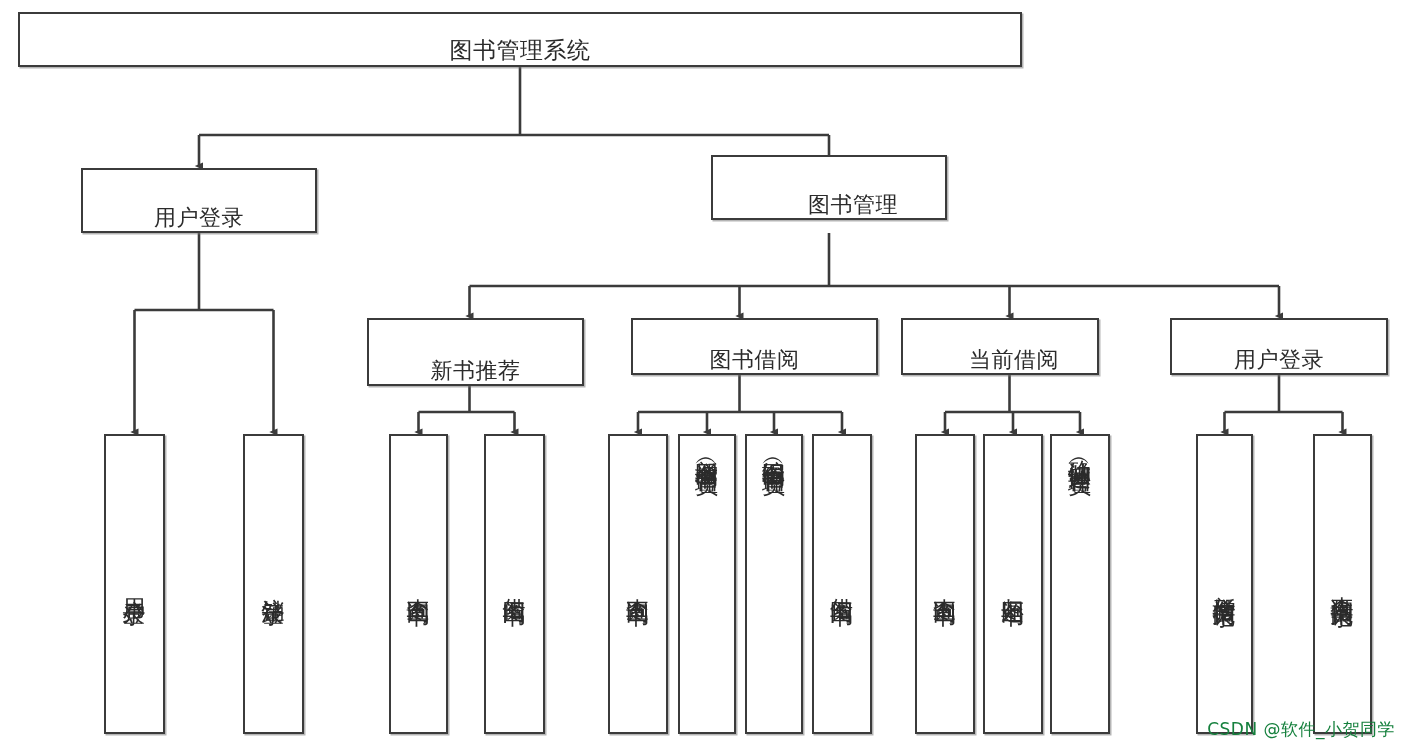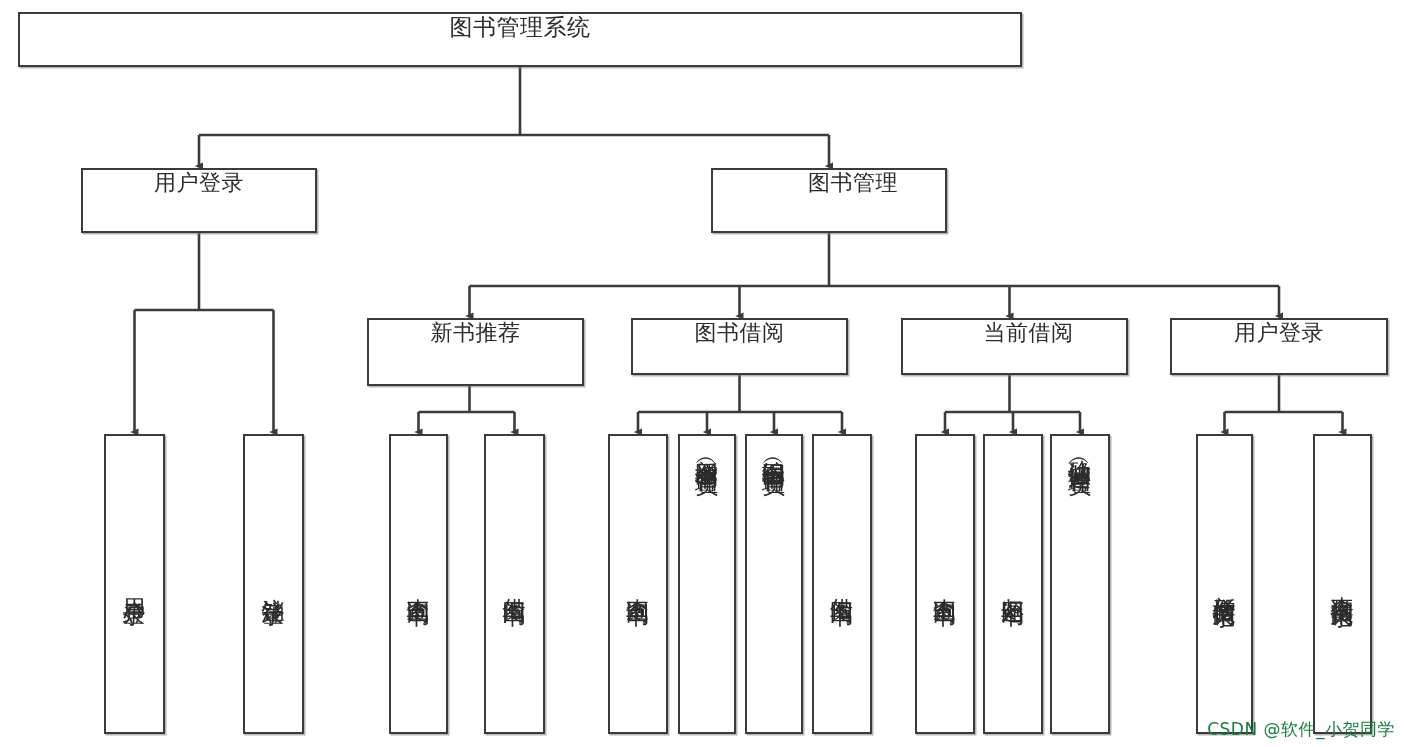--- a/index.html
+++ b/index.html
@@ -26,21 +26,21 @@
     width: 1405px;
     height: 747px;
     pointer-events: none;
   }
   .node {
     position: absolute;
     box-sizing: border-box;
     background: #ffffff;
     border: 2px solid #3b3b3b;
     display: flex;
-    align-items: flex-start;
+    align-items: flex-end;
     justify-content: center;
     box-shadow: 1.5px 1.5px 0 rgba(120,120,120,0.55);
   }
   .node .label {
     color: #2b2b2b;
     text-align: center;
     letter-spacing: 0.5px;
     white-space: nowrap;
   }
   .node.horiz .label {
@@ -124,30 +124,30 @@
       </g>
   </svg>
 
   <div id="node-layer">
       <div class="node horiz root" style="left: 18px; top: 12px; width: 1004px; height: 55px;">
         <span class="label">图书管理系统</span>
       </div>
       <div class="node horiz" style="left: 81px; top: 168px; width: 236px; height: 65px;">
         <span class="label">用户登录</span>
       </div>
-      <div class="node horiz" style="left: 711px; top: 168px; width: 236px; height: 65px; padding-left: 48px;">
+      <div class="node horiz" style="left: 711px; top: 155px; width: 236px; height: 65px; padding-left: 48px;">
         <span class="label">图书管理</span>
       </div>
       <div class="node horiz" style="left: 367px; top: 318px; width: 217px; height: 68px;">
         <span class="label">新书推荐</span>
       </div>
-      <div class="node horiz" style="left: 631px; top: 318px; width: 217px; height: 57px;">
+      <div class="node horiz" style="left: 631px; top: 318px; width: 247px; height: 57px;">
         <span class="label">图书借阅</span>
       </div>
-      <div class="node horiz" style="left: 901px; top: 318px; width: 227px; height: 57px; padding-left: 28px;">
+      <div class="node horiz" style="left: 901px; top: 318px; width: 198px; height: 57px; padding-left: 28px;">
         <span class="label">当前借阅</span>
       </div>
       <div class="node horiz" style="left: 1170px; top: 318px; width: 218px; height: 57px;">
         <span class="label">用户登录</span>
       </div>
       <div class="node vert mid" style="left: 104px; top: 434px; width: 61px; height: 300px;">
         <span class="label">用户登录</span>
       </div>
       <div class="node vert mid" style="left: 243px; top: 434px; width: 61px; height: 300px;">
         <span class="label">注销登录</span>

